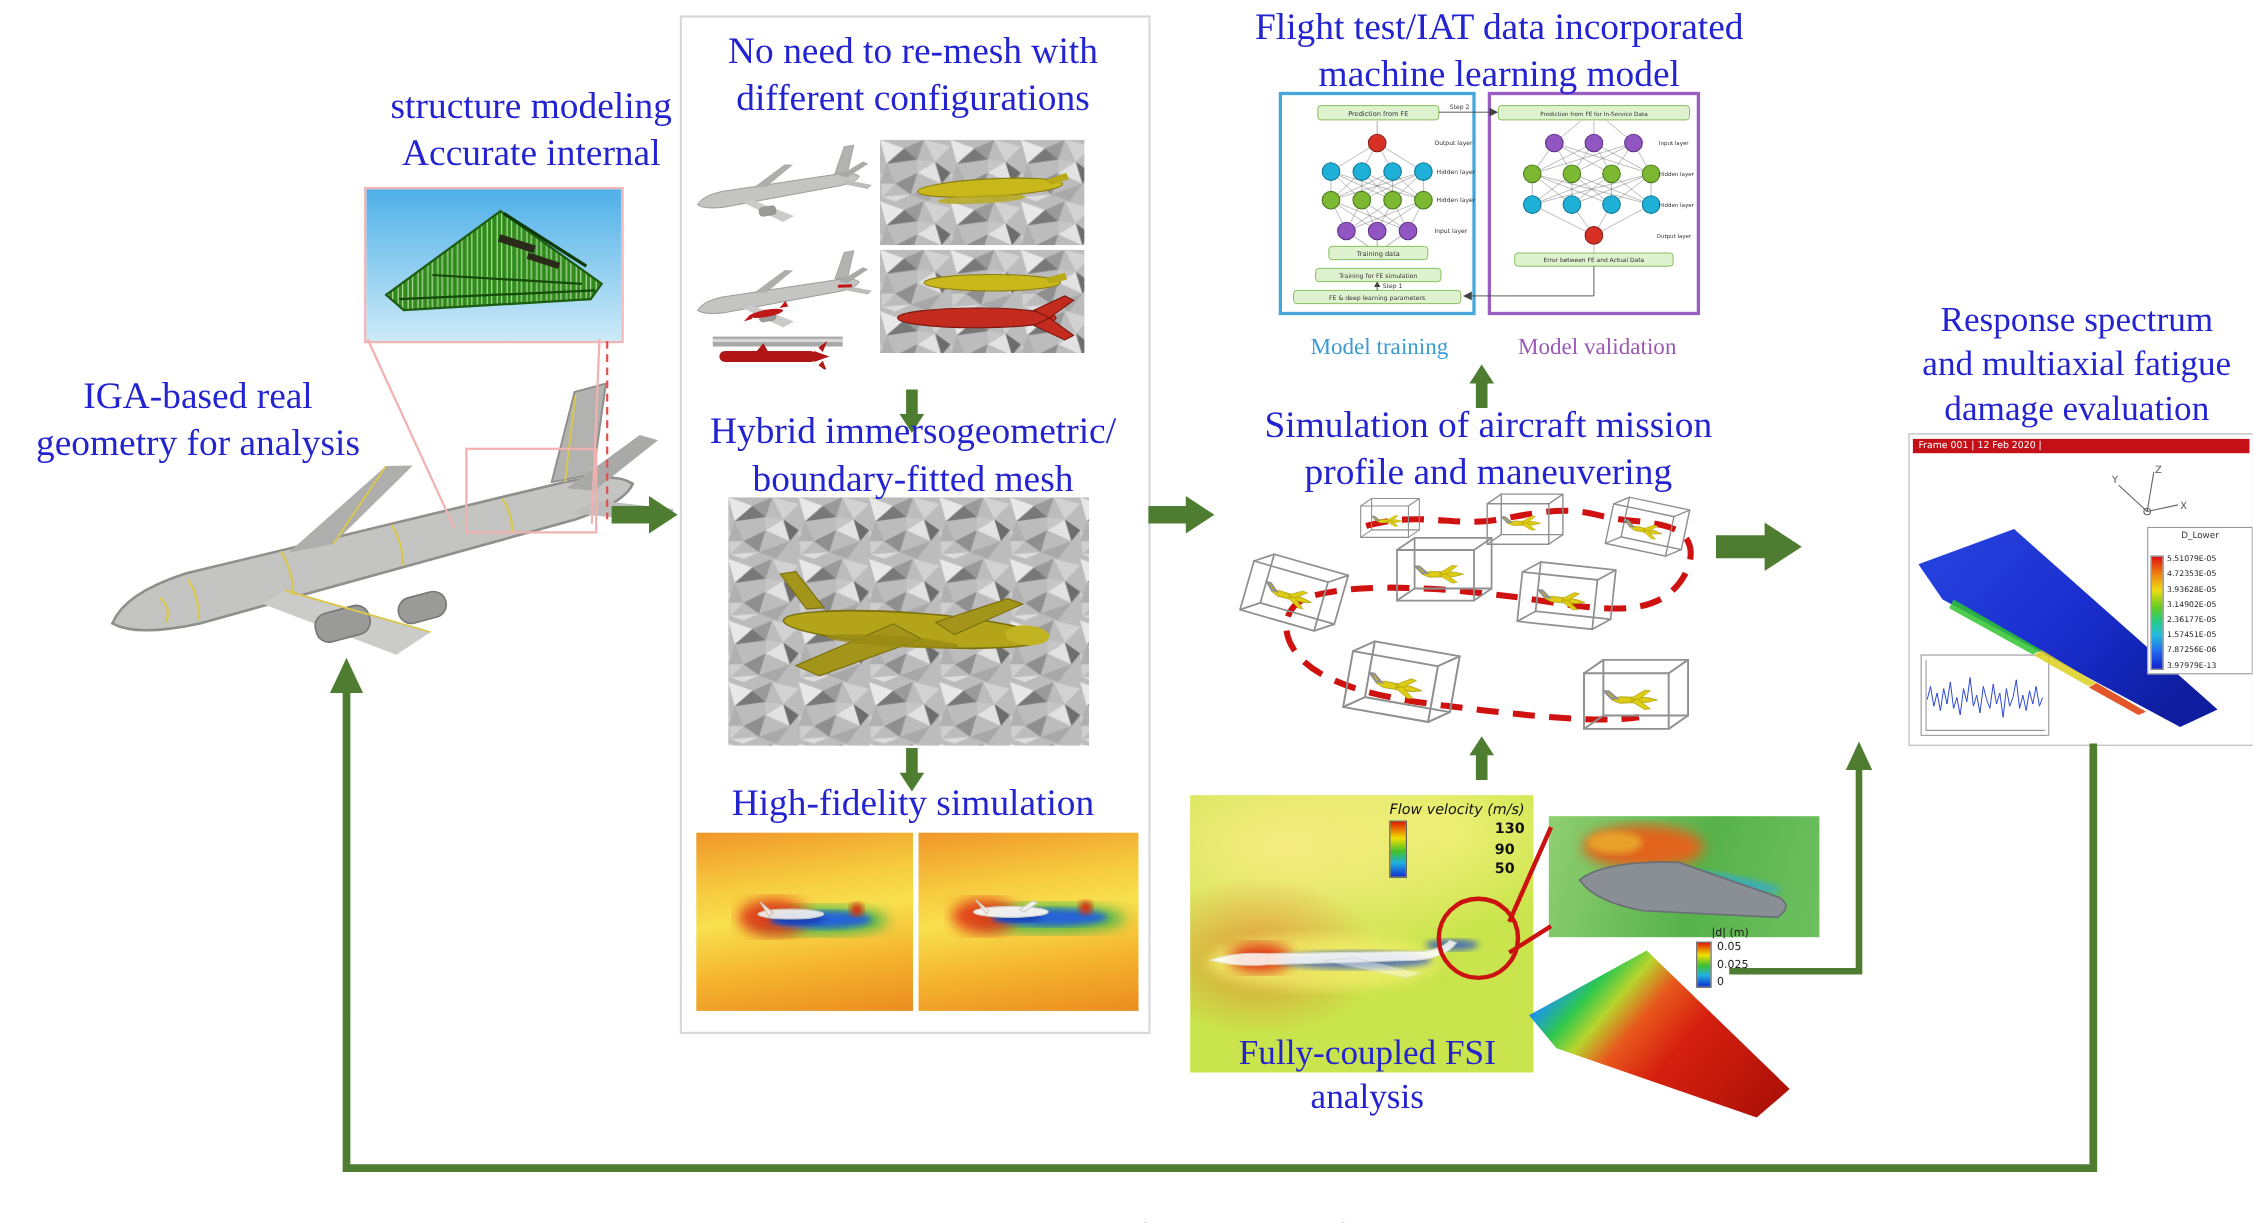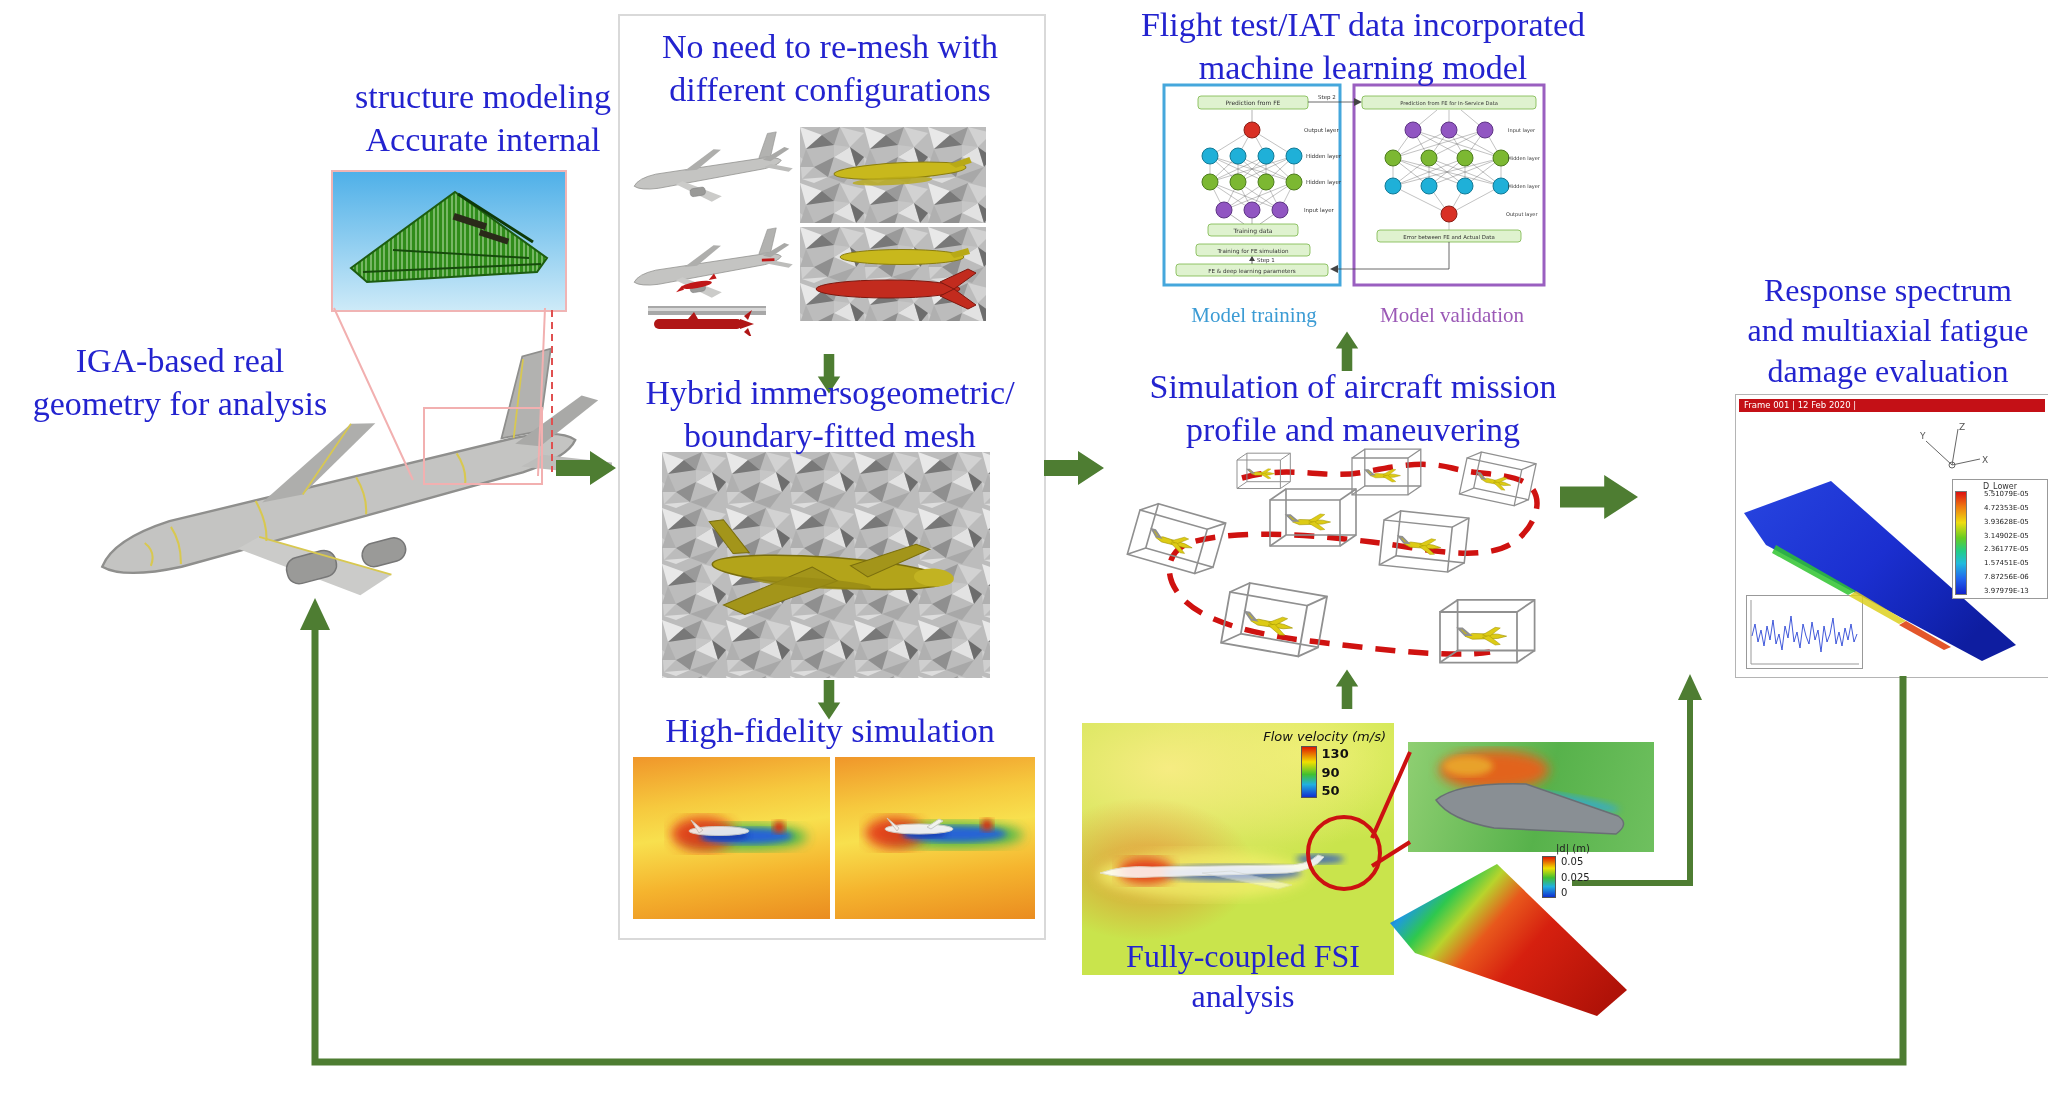--- a/index.html
+++ b/index.html
@@ -15,41 +15,41 @@
   #fsimain{background:
       radial-gradient(170px 110px at 20% 58%, rgba(238,90,30,.55), rgba(238,90,30,0) 65%),
       radial-gradient(300px 170px at 28% 18%, #f6ec82, rgba(246,236,130,0) 72%),
       radial-gradient(240px 130px at 72% 12%, #eaf070, rgba(234,240,112,0) 70%),
       #c9e44c;}
   .cfd{position:absolute;z-index:1;background:
       linear-gradient(172deg,#f0962a 0%,#f6c93e 28%,#f8e04e 46%,#f5b42e 72%,#ea8c20 100%);}
   #closeup{background:linear-gradient(105deg,#8fcf72 0%,#57b24b 55%,#6fc05f 100%);}
   .legend-flow{position:absolute;right:8px;top:6px;z-index:4;color:#111;text-align:right}
   .legend-flow .t{font-style:italic;font-size:13px;font-family:"DejaVu Sans",sans-serif}
-  .bar-row{display:flex;justify-content:center;gap:5px;margin-top:2px}
+  .bar-row{display:flex;justify-content:space-between;gap:5px;margin-top:2px}
   .vbar{width:14px;height:50px;border:1px solid #555;
         background:linear-gradient(#e01800,#f0e000 30%,#40c030 55%,#20b0e0 75%,#1030d0)}
   .vvals{display:flex;flex-direction:column;justify-content:space-between;
          font-size:13px;font-weight:bold;font-family:"DejaVu Sans",sans-serif;text-align:left}
   .legend-disp{position:absolute;left:1542px;top:843px;z-index:6;color:#222;font-family:"DejaVu Sans",sans-serif}
   .legend-disp .t{font-size:10px;text-align:right;margin-left:14px}
   .legend-disp .bar-row{justify-content:flex-start}
   .legend-disp .vbar{width:12px;height:40px;
         background:linear-gradient(#e01800,#f0e000 28%,#40c030 52%,#20b0e0 74%,#1030d0)}
   .legend-disp .vvals{font-size:10px;font-weight:normal}
   
   #respbox{position:absolute;left:1735px;top:394px;width:312px;height:282px;
            border:1px solid #b4b4b4;background:#fff;z-index:2}
   #respbar{position:absolute;left:3px;top:4px;right:3px;height:13px;background:#c41016;
            color:#fff;font-size:8.5px;font-family:"DejaVu Sans",sans-serif;line-height:13px;
            padding-left:5px;z-index:6}
   #resplegend{position:absolute;left:216px;top:84px;width:90px;border:1px solid #999;
               background:#fff;z-index:6;padding:2px 2px 3px 2px;font-family:"DejaVu Sans",sans-serif}
-  #resplegend .t{font-size:8px;color:#333;text-align:center;margin-bottom:0}
-  #resplegend .body{display:flex;gap:17px}
+  #resplegend .t{font-size:8px;color:#333;text-align:center;margin-bottom:14px}
+  #resplegend .body{display:flex;gap:3px}
   #resplegend .cbar{width:10px;height:102px;border:1px solid #777;
       background:linear-gradient(#dd1111,#ee7711 14%,#eedd11 30%,#66cc22 45%,#22cc88 58%,#22bbdd 70%,#2266ee 85%,#1122cc 100%)}
   #resplegend .vals{display:flex;flex-direction:column;justify-content:space-between;
       font-size:7px;color:#222;line-height:1}
   #respchart{position:absolute;left:10px;top:200px;width:115px;height:72px;border:1px solid #999;
              background:#fff;z-index:3}
   .mltxt{fill:#333}
   .glabel{fill:#dff2cf;stroke:#7ab648;stroke-width:0.8}
 </style>
 </head>

